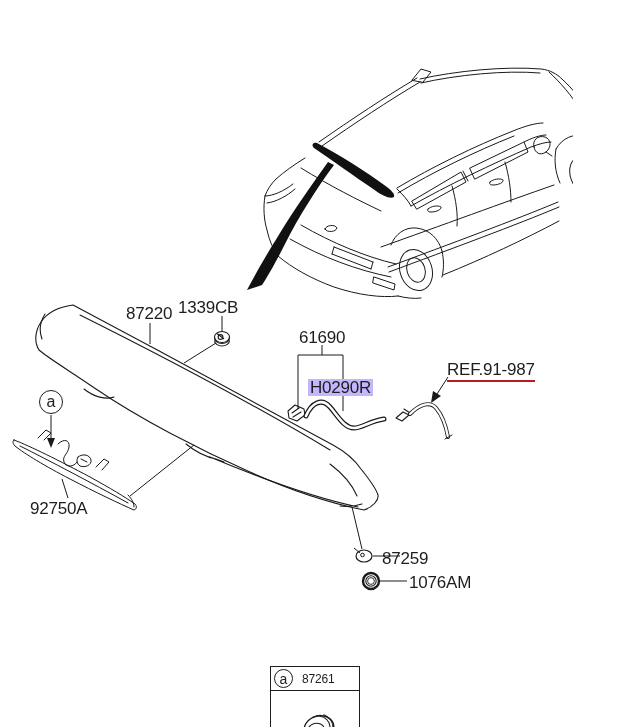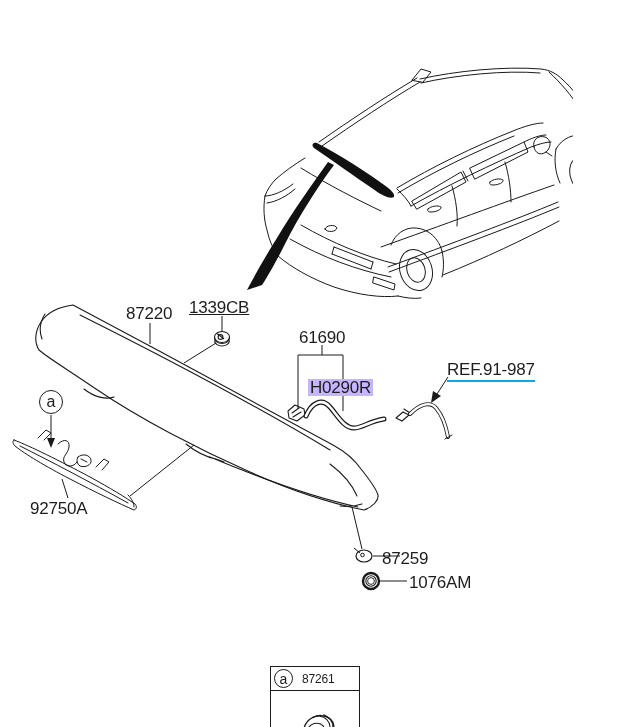--- a/index.html
+++ b/index.html
@@ -2,21 +2,21 @@
 <html><head>
 <meta charset="utf-8">
 <style>
   html,body{margin:0;padding:0;background:#fff;}
   .stage{position:relative;width:573px;height:727px;background:#ffffff;overflow:hidden;
          font-family:"Liberation Sans",sans-serif;color:#1d1d1d;margin-top:48px;}
   .art{position:absolute;left:0;top:0;width:630px;height:727px;}
   .lbl{position:absolute;font-size:17px;line-height:17px;letter-spacing:-0.2px;
        white-space:nowrap;color:#1d1d1d;}
   .lbl.bg{background:#c4b5fd;padding:0 2px;}
-  .lbl.ref{border-bottom:2px solid #0ea5e9;padding-bottom:2px;}
+  .lbl.ref{border-bottom:2px solid #b91c1c;padding-bottom:2px;}
   .callout{position:absolute;width:24px;height:24px;border:1.7px solid #1d1d1d;border-radius:50%;
            box-sizing:border-box;display:flex;align-items:center;justify-content:center;
            font-size:16px;line-height:16px;background:#fff;}
   .legend{position:absolute;left:270px;top:618px;width:90px;height:94px;
           border:1.4px solid #1d1d1d;box-sizing:border-box;background:#fff;}
   .legend-head{height:24px;border-bottom:1.4px solid #1d1d1d;box-sizing:border-box;
                display:flex;align-items:center;padding:0 3px;}
   .callout-s{width:19px;height:19px;border:1.5px solid #1d1d1d;border-radius:50%;
              box-sizing:border-box;display:flex;align-items:center;justify-content:center;
              font-size:14px;line-height:14px;flex:0 0 auto;}
@@ -158,21 +158,21 @@
       <path d="M352,459 L362,501 M373,508 L400,508"></path>
       <path d="M380,533 L407,533"></path>
       <path d="M448,329 L437,346"></path>
       <polygon fill="#1a1a1a" stroke="none" points="431,355 441,348 433,343"></polygon>
       <path d="M51,367 L51,391"></path>
       <polygon fill="#1a1a1a" stroke="none" points="51,400 47,390 55,390"></polygon>
     </g>
   </svg>
 
   <div class="lbl" style="left:126px;top:257px;">87220</div>
-  <div class="lbl" style="left:189px;top:251px;text-decoration:underline;">1339CB</div>
+  <div class="lbl" style="left:178px;top:251px;">1339CB</div>
   <div class="lbl" style="left:299px;top:281px;">61690</div>
   <div class="lbl bg" style="left:308px;top:331px;">H0290R</div>
   <div class="lbl ref" style="left:447px;top:313px;">REF.91-987</div>
   <div class="lbl" style="left:30px;top:452px;">92750A</div>
   <div class="lbl" style="left:382px;top:502px;">87259</div>
   <div class="lbl" style="left:409px;top:526px;text-align:center;">1076AM</div>
 
   <div class="callout" style="left:39px;top:342px;">
     <span>a</span>
   </div>

